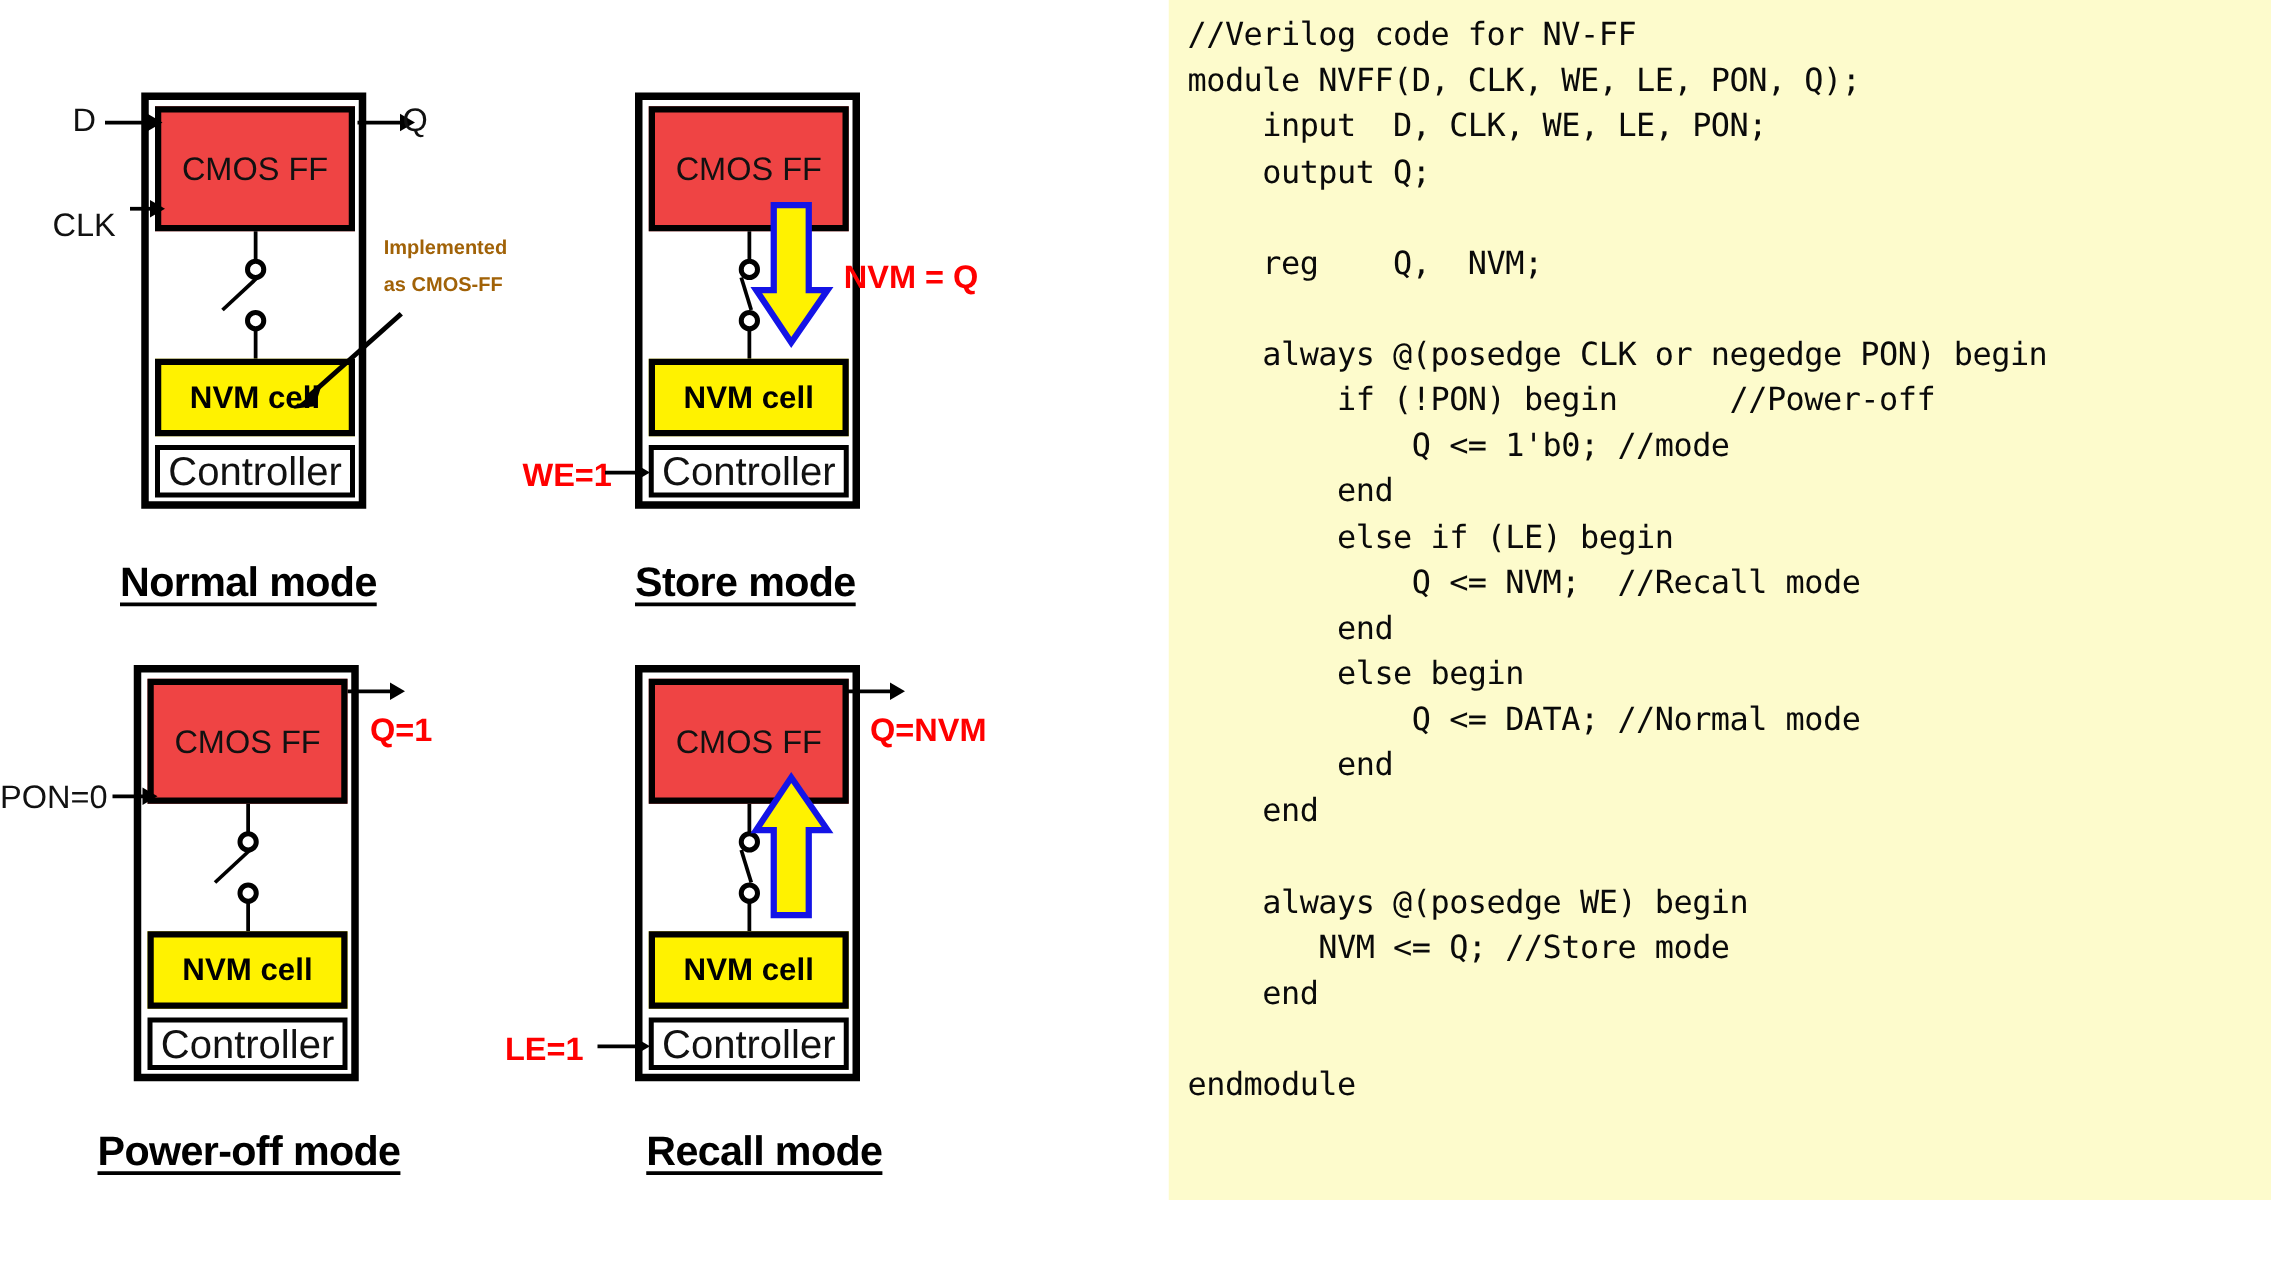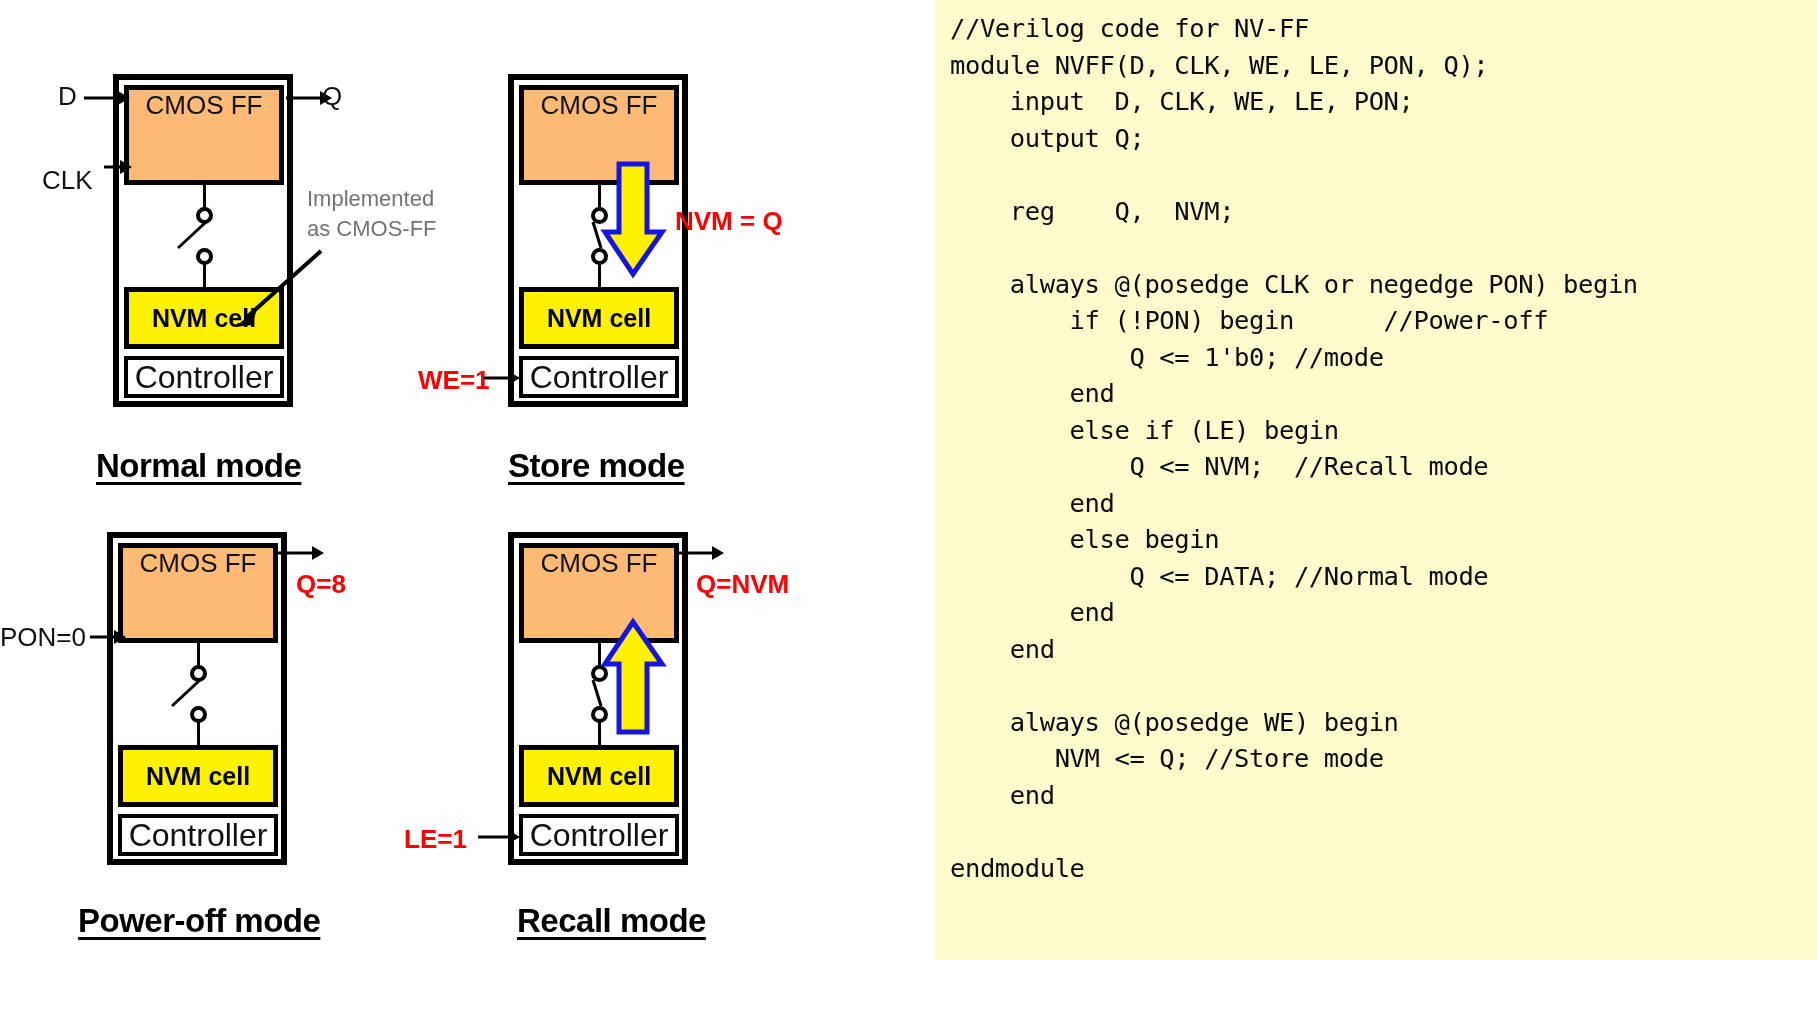--- a/index.html
+++ b/index.html
@@ -15,37 +15,37 @@
   .code-panel-notch{left:935px;top:128px;width:7px;height:62px;background:#ffffff;}
   .code-text{position:absolute;left:950px;top:10px;width:870px;
              font-family:"DejaVu Sans Mono","Liberation Mono",monospace;
              font-size:25.5px;line-height:36.5px;color:#0a0a0a;
              white-space:pre;letter-spacing:-0.4px;}
 
   
   .fig{position:absolute;}
 
   .outer-box{position:absolute;border:6px solid #000;background:#fff;box-sizing:border-box;}
-  .ff-box{position:absolute;border:5px solid #000;background:#fdba74;box-sizing:border-box;
-          display:flex;align-items:flex-start;justify-content:center;}
+  .ff-box{position:absolute;border:5px solid #000;background:#ef4444;box-sizing:border-box;
+          display:flex;align-items:center;justify-content:center;}
   .ff-label{font-size:26px;color:#111;font-family:"Liberation Sans",sans-serif;}
   .nvm-box{position:absolute;border:5px solid #000;background:#FFF200;box-sizing:border-box;
            display:flex;align-items:center;justify-content:center;}
   .nvm-label{font-size:25px;font-weight:bold;color:#000;}
   .ctrl-box{position:absolute;border:4px solid #000;background:#fff;box-sizing:border-box;
             display:flex;align-items:center;justify-content:center;}
   .ctrl-label{font-size:32px;color:#111;}
   .line{position:absolute;background:#000;}
   .vline{width:3px;}
   .node{position:absolute;width:17px;height:17px;border:4px solid #000;border-radius:50%;
         background:#fff;box-sizing:border-box;}
 
   .pin-label{position:absolute;font-size:26px;color:#111;white-space:nowrap;}
   .pin-label-red{position:absolute;font-size:26px;font-weight:bold;color:#FF0000;white-space:nowrap;}
-  .annot-red{position:absolute;font-size:22px;font-weight:normal;color:#737373;
+  .annot-red{position:absolute;font-size:16px;font-weight:bold;color:#a16207;
              line-height:30px;white-space:nowrap;}
 
   .mode-title{position:absolute;font-size:33px;font-weight:bold;color:#000000;
               text-decoration:underline;text-underline-offset:5px;white-space:nowrap;
               letter-spacing:-0.5px;}
 
   svg{overflow:visible;}
 </style>
 </head>
 <body>
@@ -183,21 +183,21 @@
     <div class="pin-label" style="left:0px;top:560px;">PON=0</div>
     <svg style="position:absolute;left:90px;top:565px;" width="36" height="20">
       <line x1="0" y1="10" x2="26" y2="10" stroke="#000" stroke-width="3"></line>
       <polygon points="24,3 36,10 24,17" fill="#000"></polygon>
     </svg>
 
     <svg style="position:absolute;left:278px;top:481px;" width="46" height="20">
       <line x1="0" y1="10" x2="36" y2="10" stroke="#000" stroke-width="3"></line>
       <polygon points="34,3 46,10 34,17" fill="#000"></polygon>
     </svg>
-    <div class="pin-label-red" style="left:296px;top:507px;">Q=8</div>
+    <div class="pin-label-red" style="left:296px;top:507px;">Q=1</div>
 
     <div class="line vline" style="left:197px;top:581px;width:3px;height:24px;"></div>
     <div class="node" style="left:190px;top:603px;"></div>
     <svg style="position:absolute;left:170px;top:616px;" width="32" height="30">
       <line x1="30" y1="2" x2="2" y2="28" stroke="#000" stroke-width="3"></line>
     </svg>
     <div class="node" style="left:190px;top:644px;"></div>
     <div class="line vline" style="left:197px;top:660px;width:3px;height:23px;"></div>
 
     <div class="nvm-box" style="left:118px;top:683px;width:160px;height:62px;">

